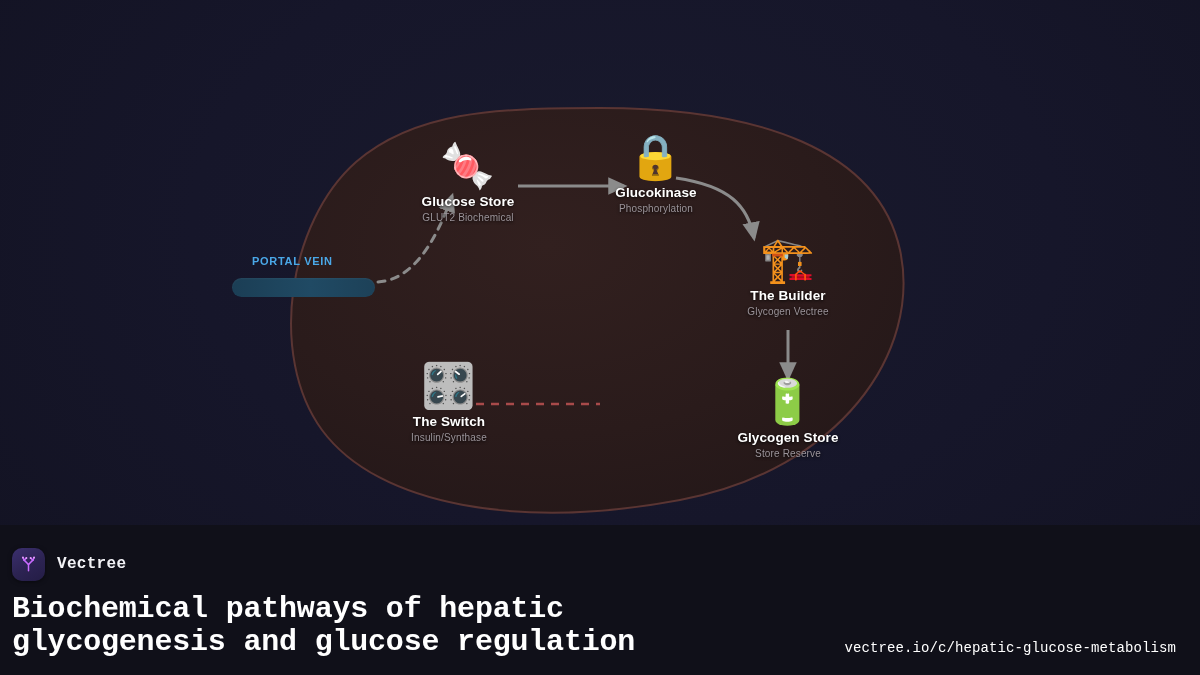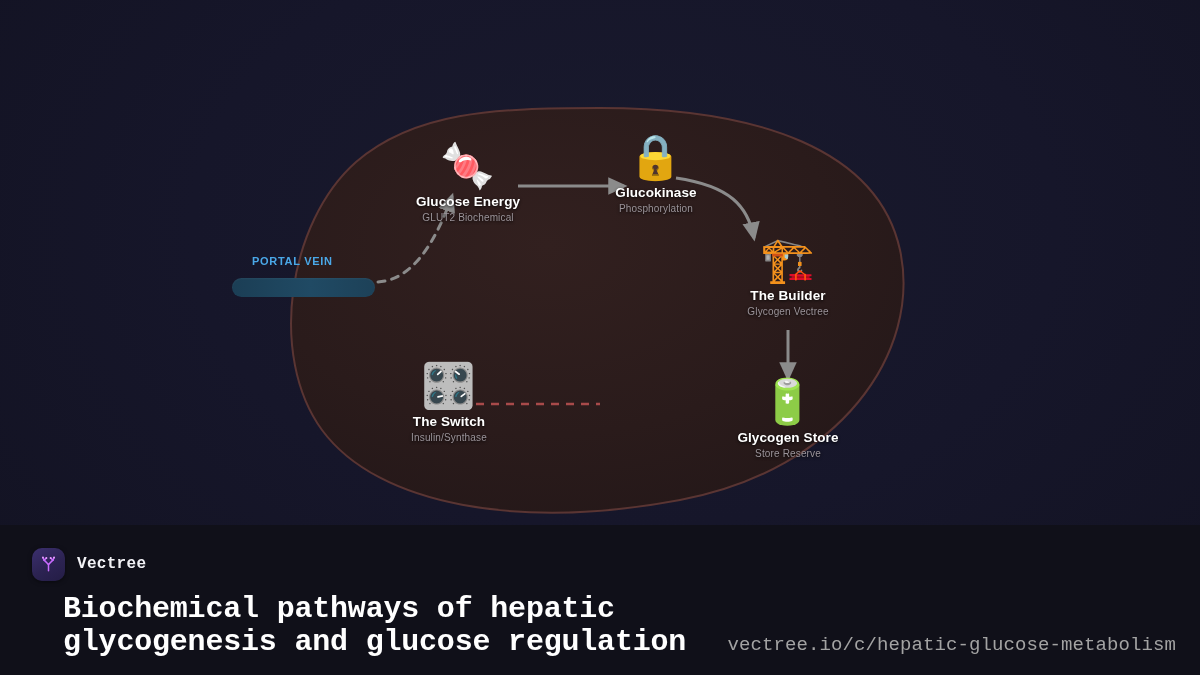--- a/index.html
+++ b/index.html
@@ -105,21 +105,21 @@
     box-shadow: inset 0 1px 2px rgba(255,255,255,.05);
   }
 
   
   #footer {
     position: absolute;
     left: 0; top: 525px;
     width: 1200px;
     height: 150px;
     background: #101019;
-    padding: 22px 24px 0 32px;
+    padding: 22px 24px 0 12px;
   }
 
   #brand-row {
     display: flex;
     align-items: center;
     gap: 12px;
     height: 34px;
   }
   #brand-logo {
     width: 33px; height: 33px;
@@ -138,36 +138,35 @@
     color: #f2f2f6;
     letter-spacing: 0.3px;
   }
 
   #title-row {
     display: flex;
     align-items: flex-end;
     justify-content: space-between;
     margin-top: 12px;
     gap: 20px;
-    margin-left: 31px;
   }
   #page-title {
     font-family: "Liberation Mono", monospace;
     font-size: 30px;
     font-weight: bold;
     line-height: 33px;
     color: #ffffff;
     letter-spacing: -0.2px;
     max-width: 800px;
     white-space: pre-line;
   }
   #page-url {
     font-family: "Liberation Mono", monospace;
-    font-size: 19px;
-    color: #a3a3a3;
+    font-size: 14px;
+    color: #ffffff;
     letter-spacing: 0.1px;
     padding-bottom: 3px;
     white-space: nowrap;
   }
 </style>
 </head>
 <body>
 
 <div id="root">
 
@@ -206,21 +205,21 @@
       <line x1="476" y1="404" x2="600" y2="404" stroke="#a84a4a" stroke-width="2.5" stroke-dasharray="8 7"></line>
     </svg>
 
     <div id="portal-vein-group">
       <span id="portal-vein-label">PORTAL VEIN</span>
       <div id="portal-vein-vessel"></div>
     </div>
 
     <div class="node" id="node-glucose-entry">
       <span class="node-icon">🍬</span>
-      <span class="node-title">Glucose Energy</span>
+      <span class="node-title">Glucose Store</span>
       <span class="node-sub">GLUT2 Biochemical</span>
     </div>
 
     <div class="node" id="node-glucokinase">
       <span class="node-icon">🔒</span>
       <span class="node-title">Glucokinase</span>
       <span class="node-sub">Phosphorylation</span>
     </div>
 
     <div class="node" id="node-builder">

